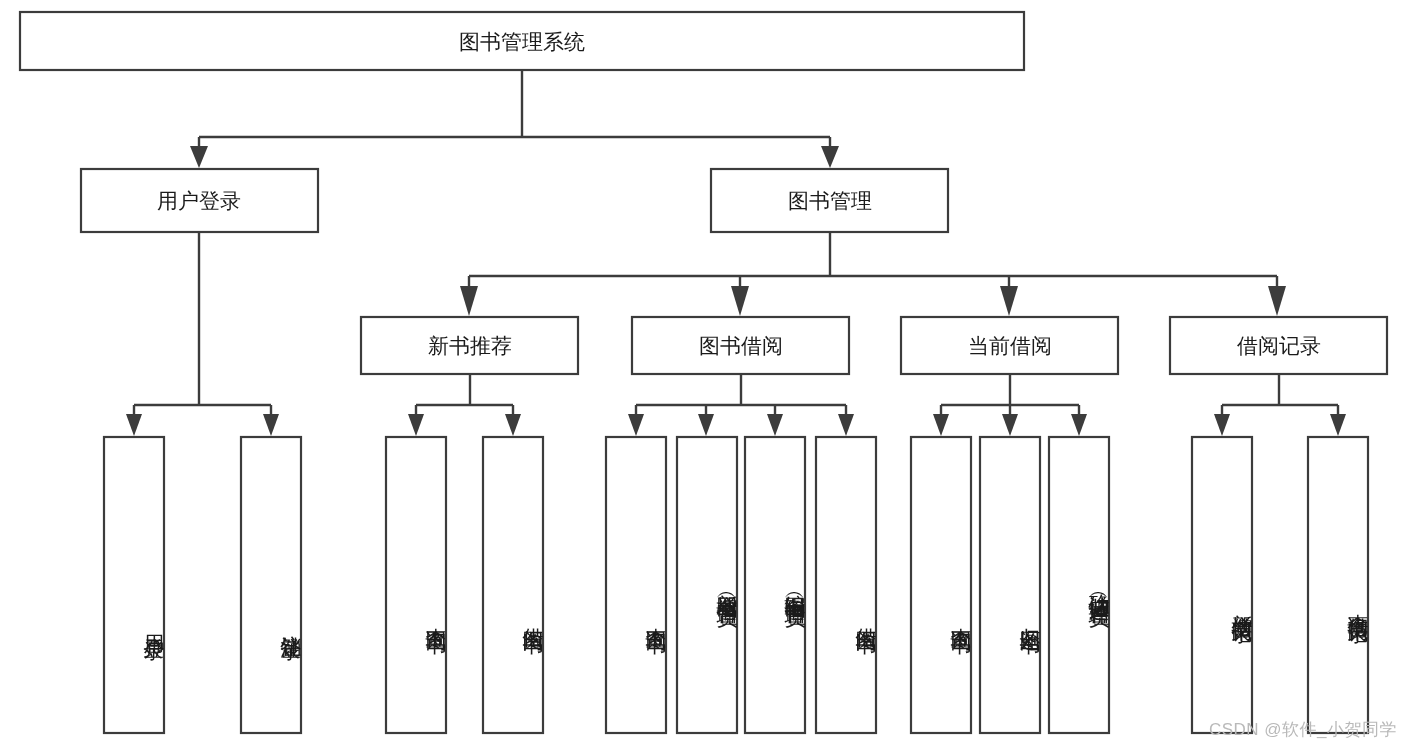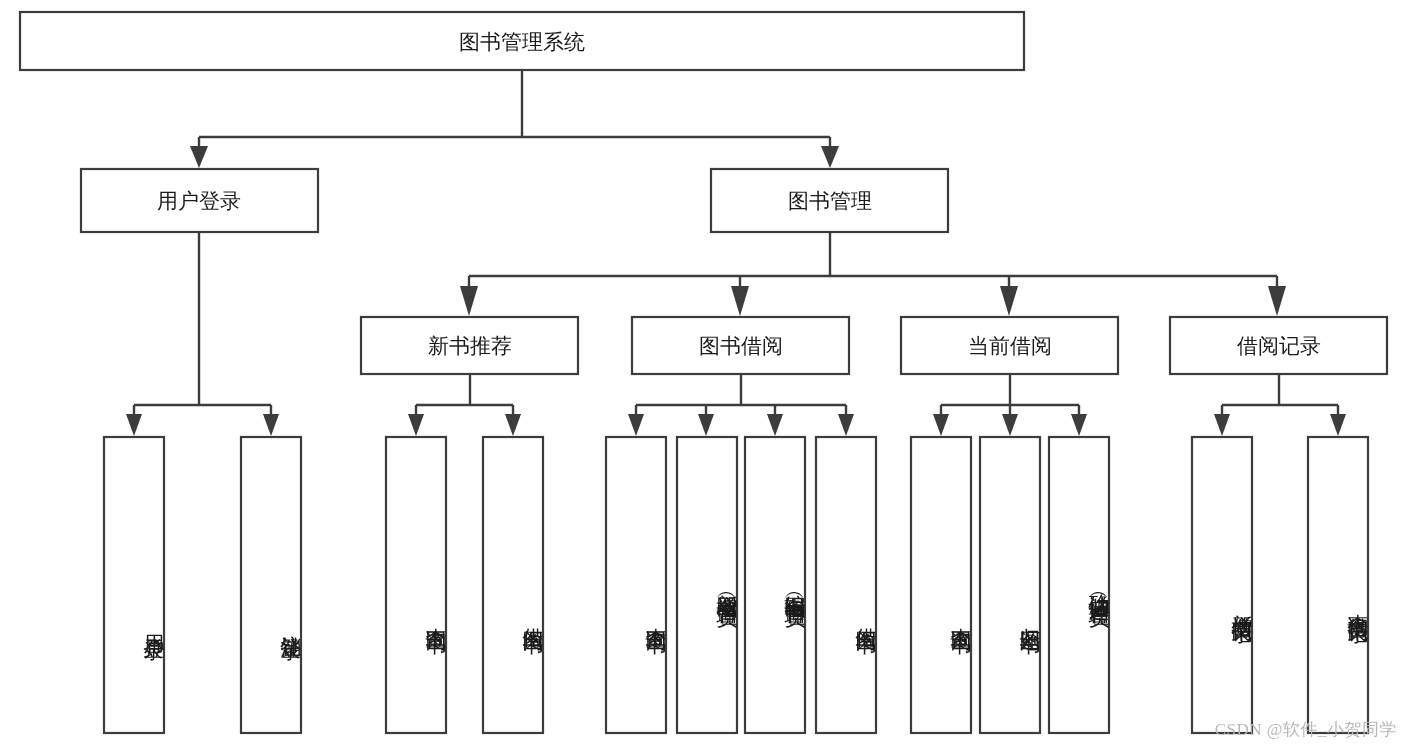--- a/index.html
+++ b/index.html
@@ -59,21 +59,21 @@
     display: flex;
     align-items: flex-start;
     justify-content: center;
     white-space: nowrap;
     user-select: none;
   }
   .watermark {
     position: absolute;
     right: 8px;
     bottom: 6px;
-    font-family: Liberation Serif, serif;
+    font-family: Liberation Sans, sans-serif;
     font-size: 17px;
     color: #b9b9b9;
     letter-spacing: 0.5px;
     white-space: nowrap;
     user-select: none;
   }
 </style>
 </head>
 <body>
 

